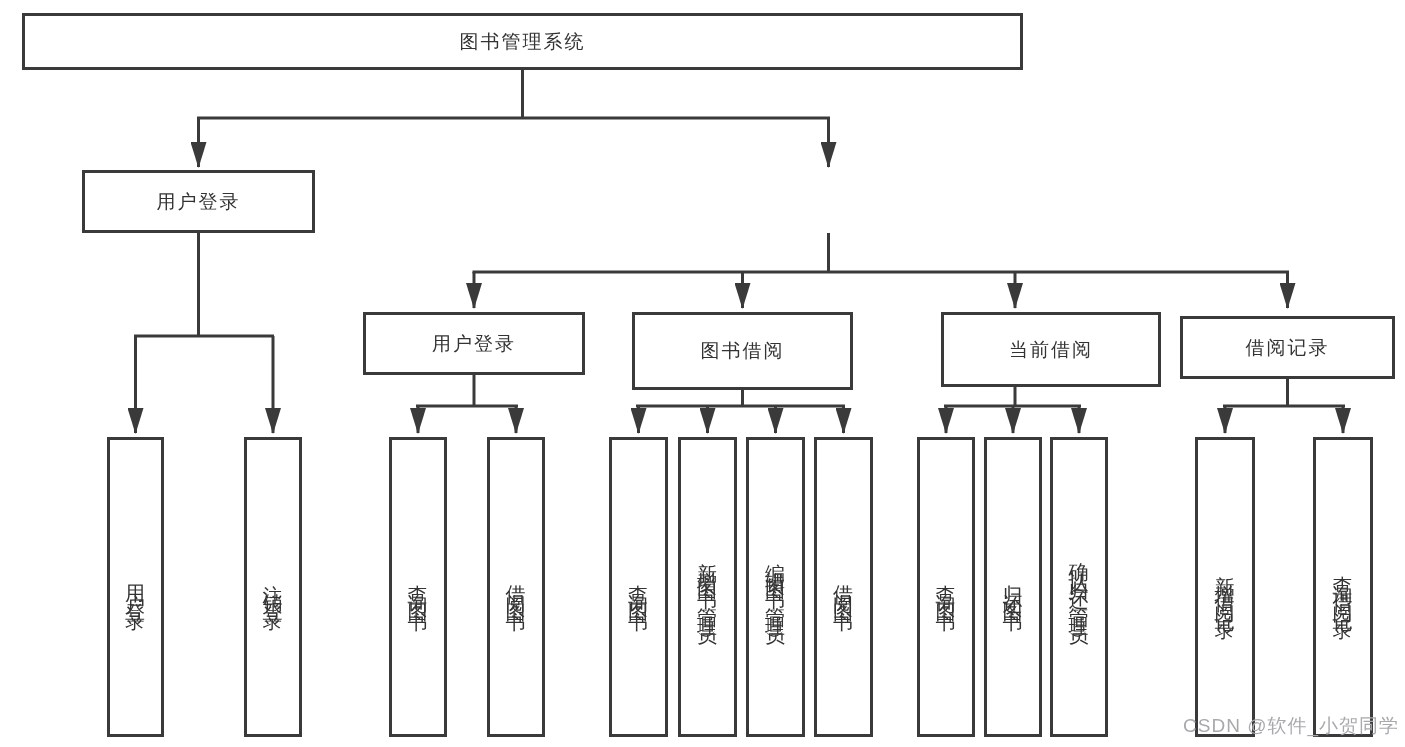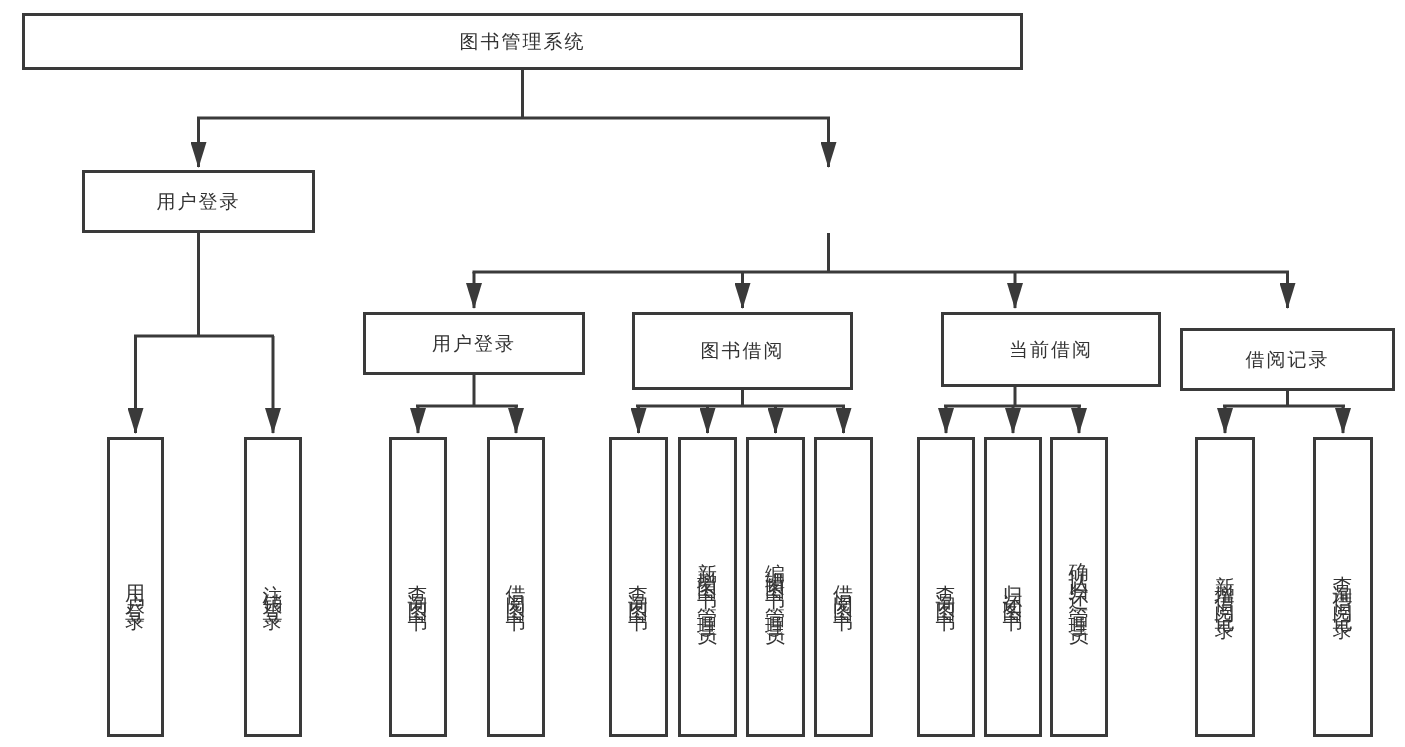--- a/index.html
+++ b/index.html
@@ -106,34 +106,35 @@
     </g>
   </svg>
 
   <div class="node h-node" style="left:22px; top:13px; width:1001px; height:57px;">图书管理系统</div>
 
   <div class="node h-node" style="left:82px; top:170px; width:233px; height:63px;">用户登录</div>
 
   <div class="node h-node" style="left:363px; top:312px; width:222px; height:63px;">用户登录</div>
   <div class="node h-node" style="left:632px; top:312px; width:221px; height:78px;">图书借阅</div>
   <div class="node h-node" style="left:917px; top:312px; width:220px; height:75px;margin-left:24px;">当前借阅</div>
-  <div class="node h-node" style="left:1180px; top:328px; width:215px; height:63px;">借阅记录</div>
+  <div class="node h-node" style="left:1180px; top:316px; width:215px; height:63px;">借阅记录</div>
 
   <div class="node v-node" style="left:107px; top:437px; width:57px; height:300px;">用户登录</div>
   <div class="node v-node" style="left:244px; top:437px; width:58px; height:300px;">注销登录</div>
 
   <div class="node v-node" style="left:389px; top:437px; width:58px; height:300px;">查询图书</div>
   <div class="node v-node" style="left:487px; top:437px; width:58px; height:300px;">借阅图书</div>
 
   <div class="node v-node" style="left:609px; top:437px; width:59px; height:300px;">查询图书</div>
   <div class="node v-node" style="left:678px; top:437px; width:59px; height:300px;">新增图书（管理员）</div>
   <div class="node v-node" style="left:746px; top:437px; width:59px; height:300px;">编辑图书（管理员）</div>
   <div class="node v-node" style="left:814px; top:437px; width:59px; height:300px;">借阅图书</div>
 
   <div class="node v-node" style="left:917px; top:437px; width:58px; height:300px;">查询图书</div>
   <div class="node v-node" style="left:984px; top:437px; width:58px; height:300px;">归还图书</div>
   <div class="node v-node" style="left:1050px; top:437px; width:58px; height:300px;">确认归还（管理员）</div>
 
   <div class="node v-node" style="left:1195px; top:437px; width:60px; height:300px;">新增借阅记录</div>
   <div class="node v-node" style="left:1313px; top:437px; width:60px; height:300px;">查询借阅记录</div>
 
+  <div class="watermark">CSDN @软件_小贺同学</div>
 
 </div>
 
 </body></html>

